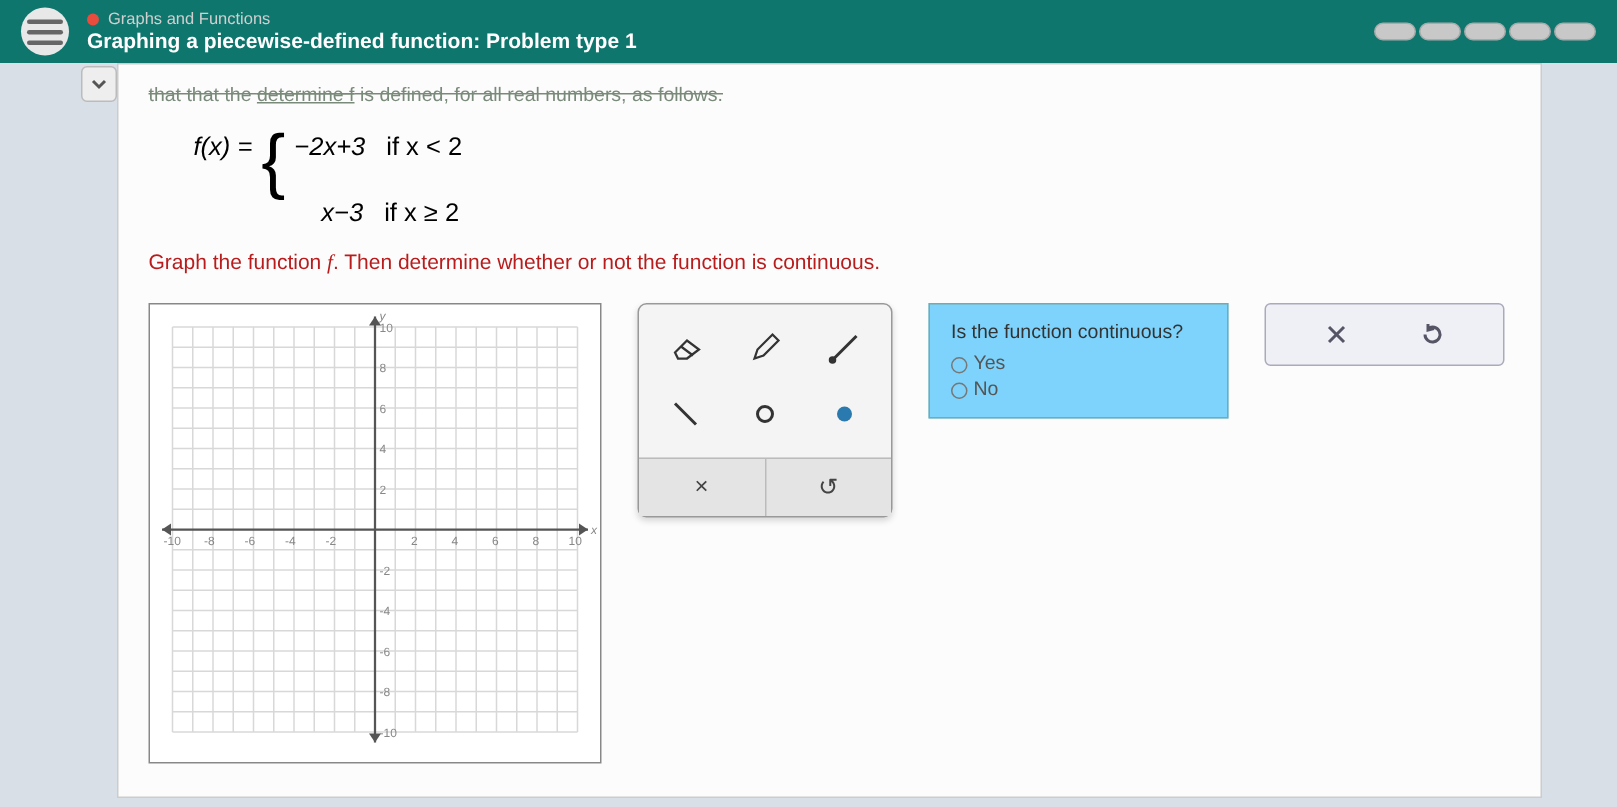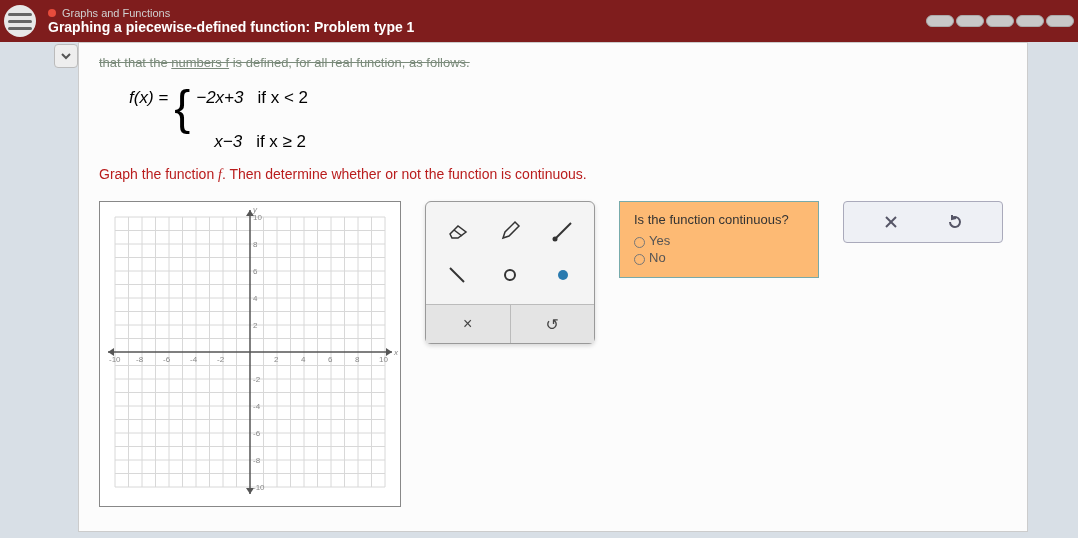--- a/index.html
+++ b/index.html
@@ -1,17 +1,17 @@
 <!DOCTYPE html>
 <html><head>
 <meta charset="utf-8">
 <style>
 *{box-sizing:border-box;margin:0;padding:0;font-family:Arial,Helvetica,sans-serif}
 body{background:#d8dfe6;width:1078px;height:538px;overflow:hidden;position:relative}
-.header{background:#7f1d1d;color:#fff;padding:6px 4px;display:flex;align-items:center;gap:12px;height:42px}
+.header{background:#0f766e;color:#fff;padding:6px 14px;display:flex;align-items:center;gap:12px;height:42px}
 .hamburger{width:24px;display:flex;flex-direction:column;gap:4px;cursor:pointer}
 .hamburger span{height:3px;background:#666;border-radius:2px}
 .hamburger-wrap{background:#e8e8e8;border-radius:50%;width:32px;height:32px;display:flex;align-items:center;justify-content:center}
 .title-block{flex:1}
 .crumb{font-size:11px;color:#d0d0d0;display:flex;align-items:center;gap:6px}
 .red-dot{width:8px;height:8px;background:#e74c3c;border-radius:50%;display:inline-block}
 .subtitle{font-size:14px;font-weight:bold;color:#fff}
 .pills{display:flex;gap:2px}
 .pill{width:28px;height:12px;border:1px solid #aaa;border-radius:6px;background:#c8c8c8}
 .content{background:#fcfcfc;margin:0 50px 0 78px;padding:12px 20px 20px;min-height:490px;position:relative;border:1px solid #ccc}
@@ -26,21 +26,21 @@
 .instruct{font-size:14px;color:#b91c1c;margin-bottom:18px}
 .instruct i{font-family:'Times New Roman',serif}
 .workarea{display:flex;gap:24px;align-items:flex-start}
 .graph{border:1px solid #888;background:#fff;position:relative}
 .tools{border:1px solid #999;border-radius:6px;background:#f4f4f4;width:170px;box-shadow:0 2px 4px rgba(0,0,0,.15)}
 .tool-grid{display:grid;grid-template-columns:repeat(3,1fr);padding:10px 8px;gap:6px}
 .tool{height:38px;display:flex;align-items:center;justify-content:center;cursor:pointer;border-radius:4px;font-size:20px;color:#333}
 .tool-footer{border-top:1px solid #bbb;display:flex;background:#e4e4e4}
 .tool-footer .btn{flex:1;height:38px;display:flex;align-items:center;justify-content:center;cursor:pointer;font-size:16px;color:#444}
 .tool-footer .btn:first-child{border-right:1px solid #bbb}
-.question{border:1px solid #7aa;background:#fdba74;padding:10px 14px;width:200px;font-size:13px}
+.question{border:1px solid #7aa;background:#7dd3fc;padding:10px 14px;width:200px;font-size:13px}
 .question .q{margin-bottom:6px;color:#333}
 .radio-row{display:flex;align-items:flex-end;gap:4px;margin:2px 0;color:#555;font-size:13px;cursor:pointer}
 .radio-row .circ{width:11px;height:11px;border:1px solid #777;border-radius:50%}
 .actions{border:1px solid #aab;background:#eef0f5;border-radius:4px;padding:8px;display:flex;gap:40px;align-items:center;justify-content:center;width:160px;height:42px}
 .actions .ab{width:24px;height:24px;display:flex;align-items:center;justify-content:center;cursor:pointer;color:#556;font-size:18px}
 svg text{font-size:8px;fill:#888;font-family:Arial}
 svg line.grid{stroke:#d8d8d8;stroke-width:1}
 svg line.axis{stroke:#555;stroke-width:1.5}
 </style>
 </head>
@@ -71,21 +71,21 @@
 </div>
 
 <div class="chev">
   <svg width="12" height="12" viewBox="0 0 12 12">
       <path d="M2 4 L6 8 L10 4" fill="none" stroke="#555" stroke-width="2"></path>
     </svg>
 </div>
 
 <div class="content">
   <div class="intro">
-    <span>that that the </span><u>numbers f</u><span> is defined, for all real function, as follows.</span>
+    <span>that that the </span><u>determine f</u><span> is defined, for all real numbers, as follows.</span>
   </div>
 
   <div class="fx">
     <span>f(x) =</span>
     <span class="brace">{</span>
     <div class="pieces">
       <div class="row">
           <span class="expr">−2x+3</span>
           <span>if x &lt; 2</span>
         </div>

